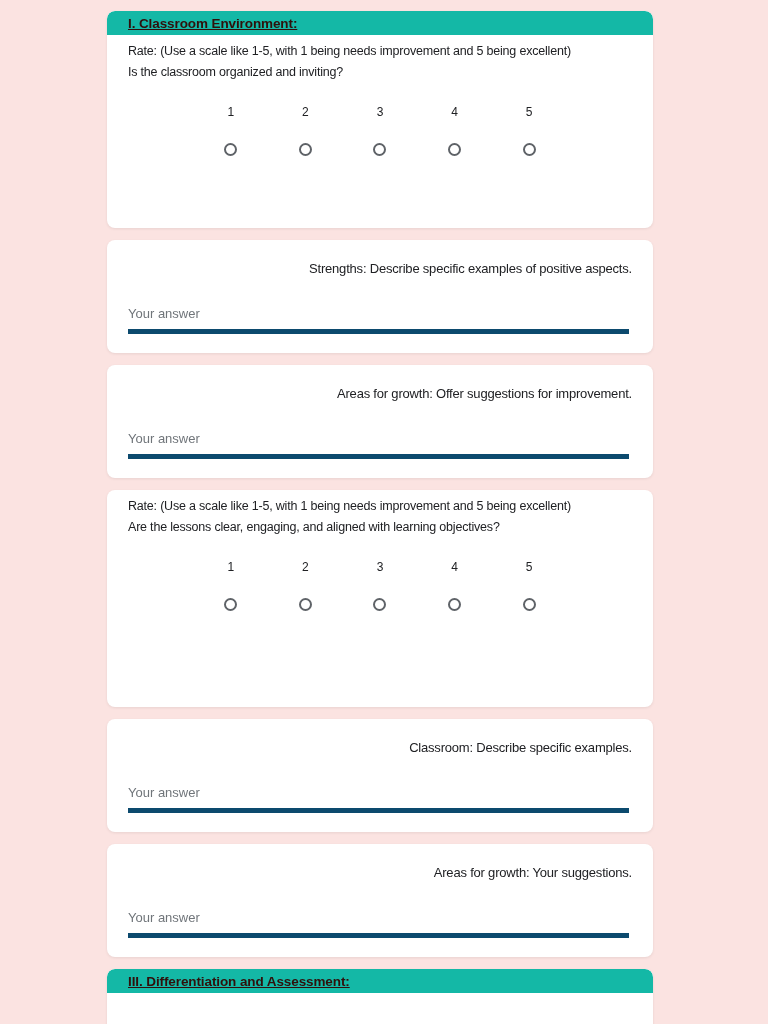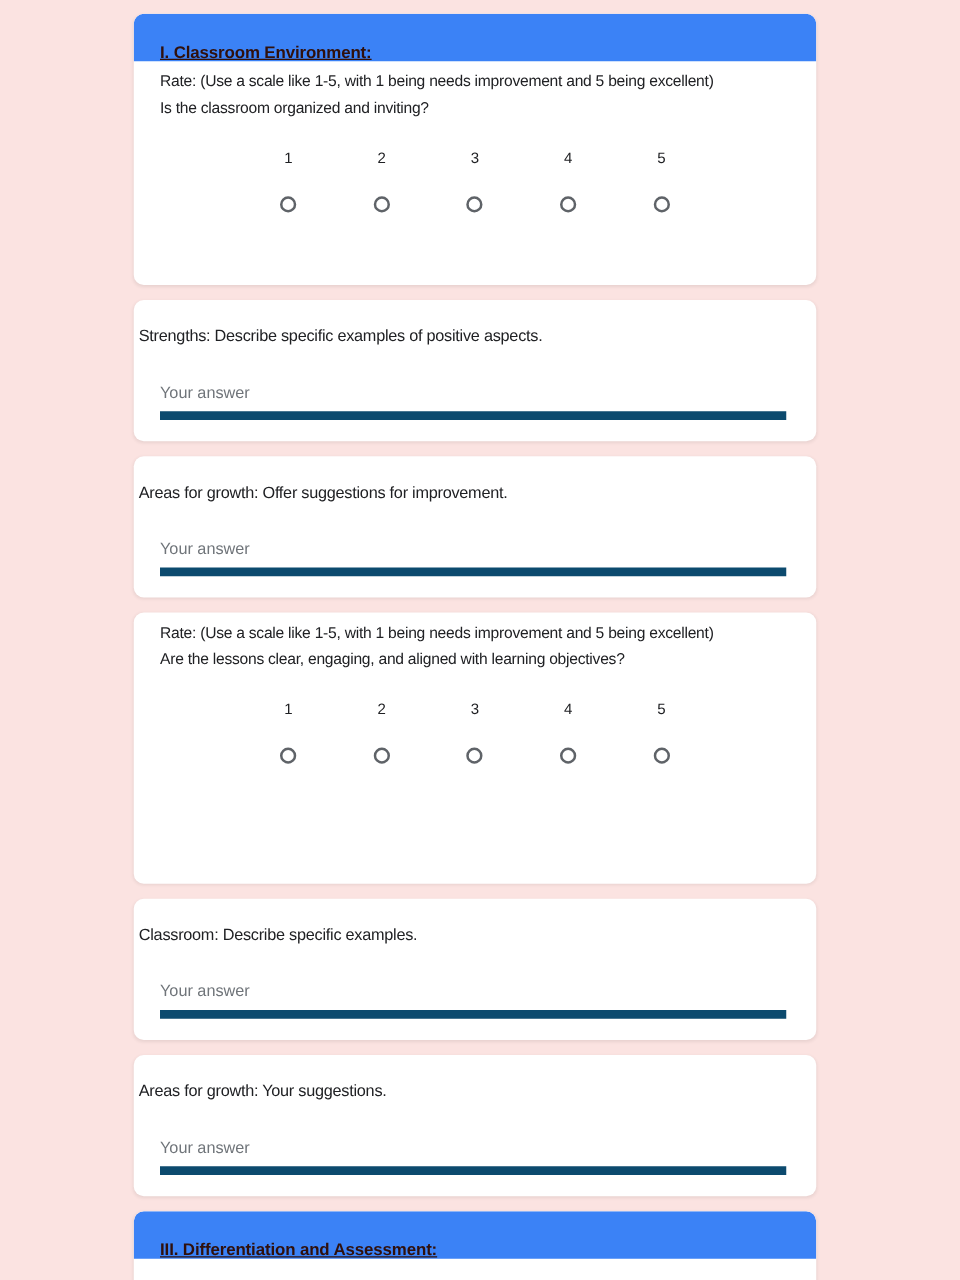--- a/index.html
+++ b/index.html
@@ -19,25 +19,25 @@
     border-radius: 8px;
     box-shadow: 0 1px 3px rgba(0,0,0,0.08);
     margin-bottom: 12px;
     overflow: hidden;
   }
   .h-section { height: 217px; }
   .h-text { height: 113px; }
   .h-last { height: 120px; }
 
   .section-header {
-    background: #3b82f6;
-    height: 38px;
+    background: #14b8a6;
+    height: 24px;
     border-radius: 8px 8px 0 0;
     display: flex;
-    align-items: flex-end;
+    align-items: center;
     padding: 0 21px;
   }
   .section-title {
     font-size: 13.5px;
     font-weight: 600;
     color: #30100c;
     text-decoration: underline;
     letter-spacing: -0.1px;
   }
 
@@ -68,27 +68,28 @@
     cursor: pointer;
   }
 
   .q-label {
     padding: 21px 21px 0 4px;
     font-size: 13px;
     color: #202124;
     letter-spacing: -0.2px;
     line-height: 15px;
     white-space: nowrap;
+    text-align: right;
   }
   .answer-input {
     display: block;
     margin: 30px 24px 0 21px;
     width: 501px;
     border: none;
-    border-bottom: 7px solid #0c4a6e;
+    border-bottom: 5px solid #0c4a6e;
     background: transparent;
     padding: 0 0 8px 0;
     font-family: "Liberation Sans", sans-serif;
     font-size: 13px;
     color: #202124;
     outline: none;
   }
   .answer-input::placeholder { color: #70757a; }
 </style>
 </head>

